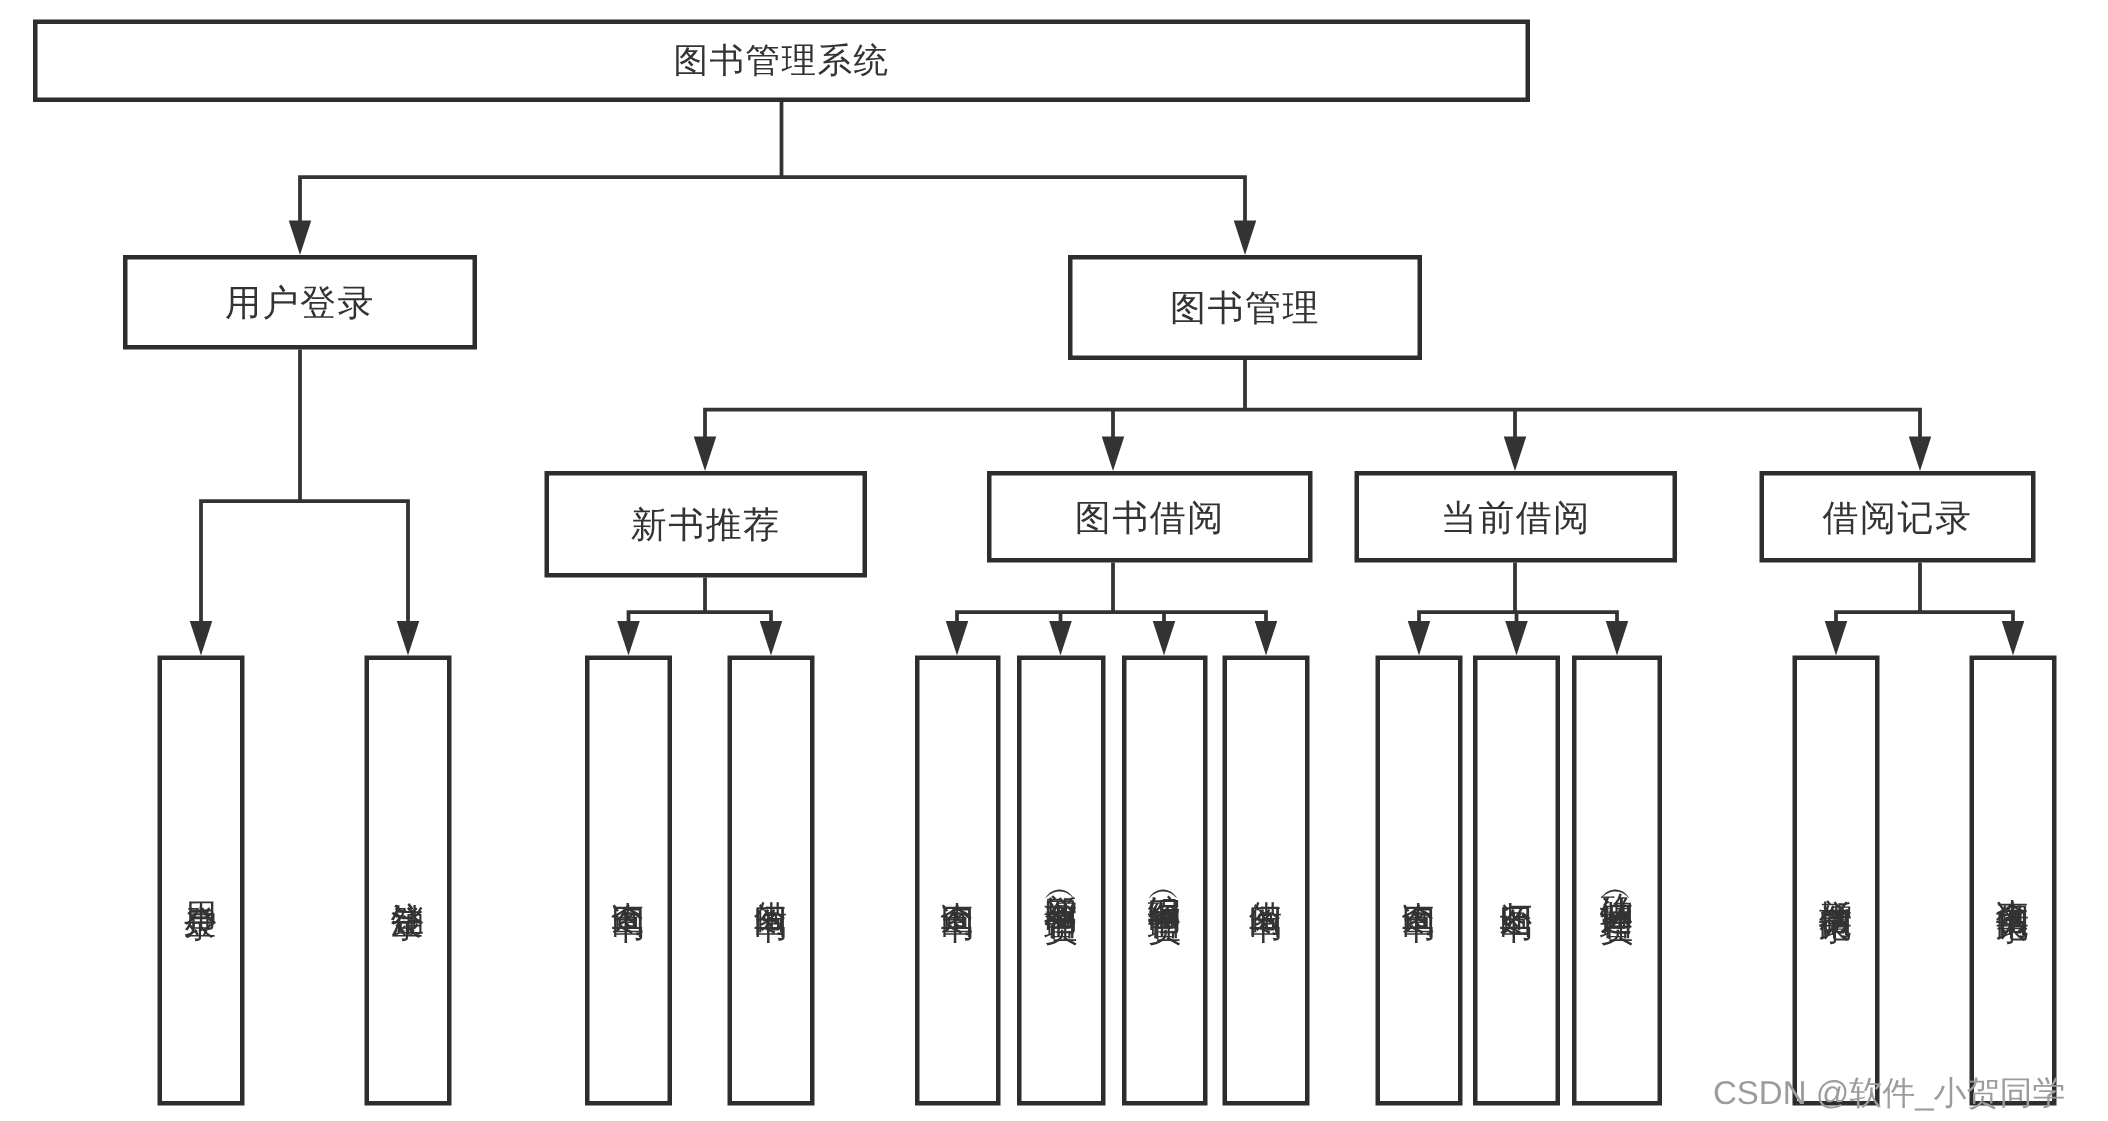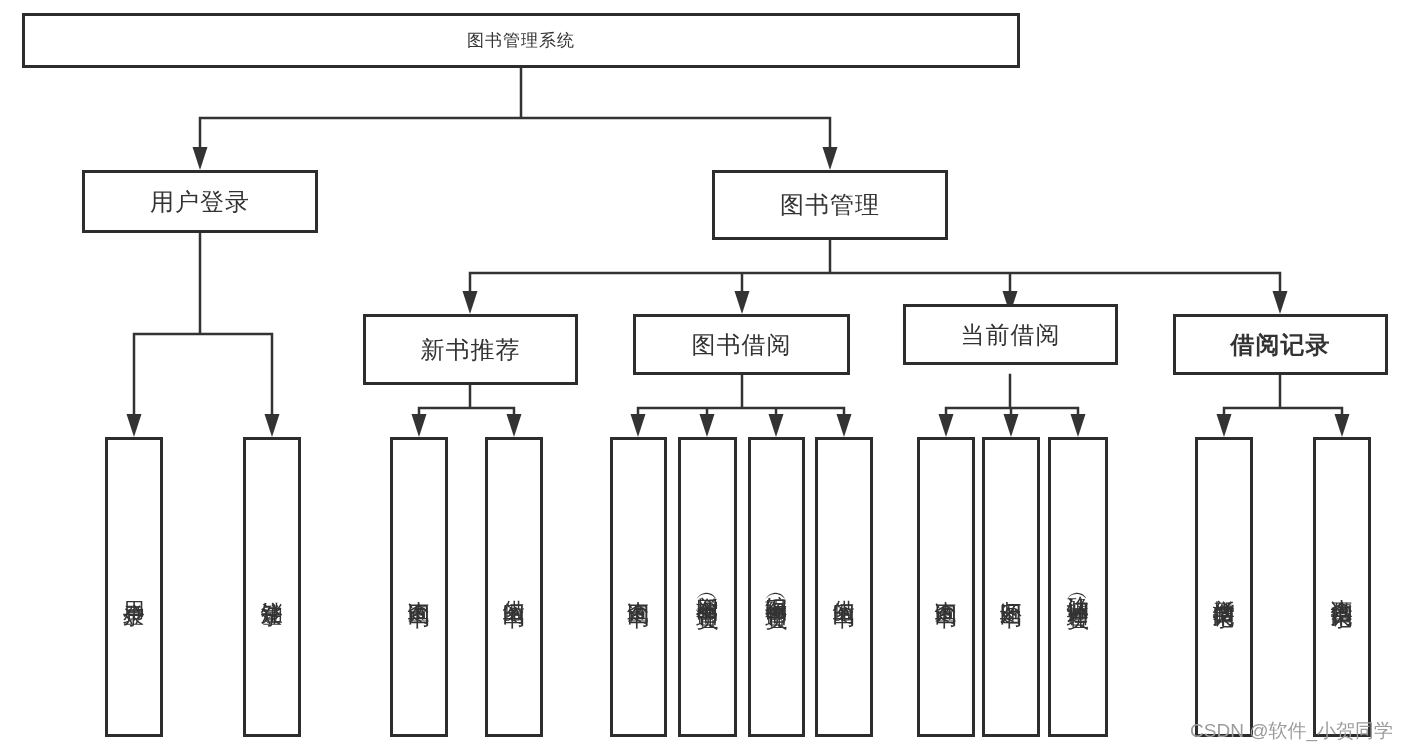--- a/index.html
+++ b/index.html
@@ -22,33 +22,33 @@
     box-sizing: border-box;
     background: #ffffff;
     border: 3px solid #2d2d2d;
     display: flex;
     align-items: center;
     justify-content: center;
     color: #333333;
     text-align: center;
   }
   .h-node { font-size: 24px; letter-spacing: 1px; }
-  .root-node { font-size: 17px; }
+  .root-node { font-size: 23px; }
   .v-node { font-size: 22px; }
   .v-node .lbl {
     writing-mode: vertical-rl;
     text-orientation: mixed;
     line-height: 1.15;
     letter-spacing: 2px;
   }
   .watermark {
     position: absolute;
-    right: 12px;
+    right: 28px;
     bottom: 3px;
-    font-size: 19px;
+    font-size: 22px;
     color: #9c9c9c;
     z-index: 10;
     white-space: nowrap;
   }
 </style>
 </head>
 <body>
 
 <div id="canvas">
 
@@ -90,27 +90,27 @@
   <div class="node h-node" style="left:82px; top:170px; width:236px; height:63px;">
     <span class="lbl">用户登录</span>
   </div>
   <div class="node h-node" style="left:712px; top:170px; width:236px; height:70px;">
     <span class="lbl">图书管理</span>
   </div>
 
   <div class="node h-node" style="left:363px; top:314px; width:215px; height:71px;">
     <span class="lbl">新书推荐</span>
   </div>
-  <div class="node h-node" style="left:633px; top:314px; width:217px; height:61px;">
+  <div class="node h-node" style="left:658px; top:314px; width:217px; height:61px;">
     <span class="lbl">图书借阅</span>
   </div>
-  <div class="node h-node" style="left:903px; top:304px; width:215px; height:61px;align-items:center;">
+  <div class="node h-node" style="left:903px; top:314px; width:215px; height:61px;align-items:center;">
     <span class="lbl">当前借阅</span>
   </div>
-  <div class="node h-node" style="left:1173px; top:314px; width:215px; height:61px;font-weight:bold;">
+  <div class="node h-node" style="left:1173px; top:314px; width:184px; height:61px;">
     <span class="lbl">借阅记录</span>
   </div>
 
   <div class="node v-node" style="left:105px; top:437px; width:58px; height:300px;">
     <span class="lbl">用户登录</span>
   </div>
   <div class="node v-node" style="left:243px; top:437px; width:58px; height:300px;">
     <span class="lbl">注销登录</span>
   </div>
 

